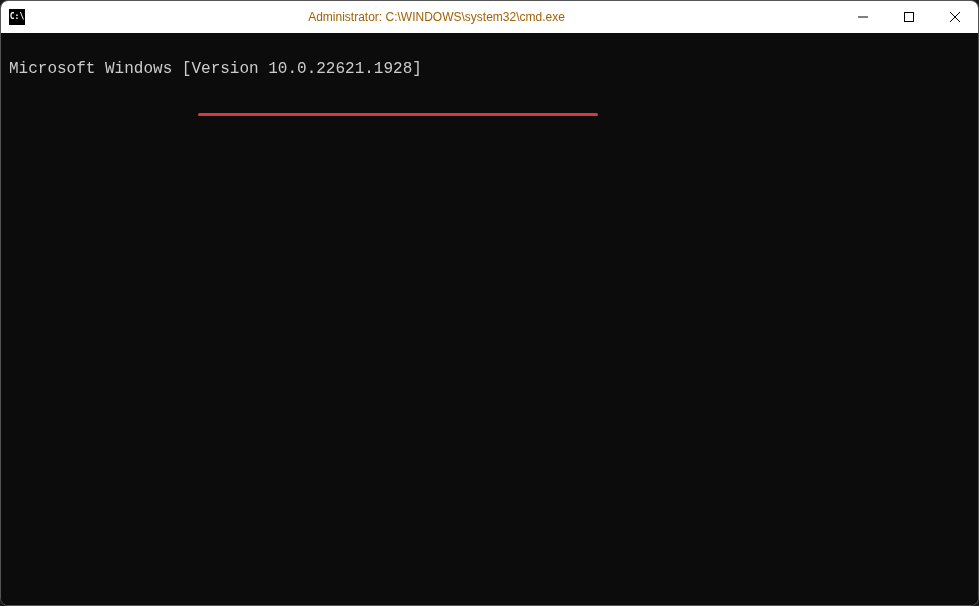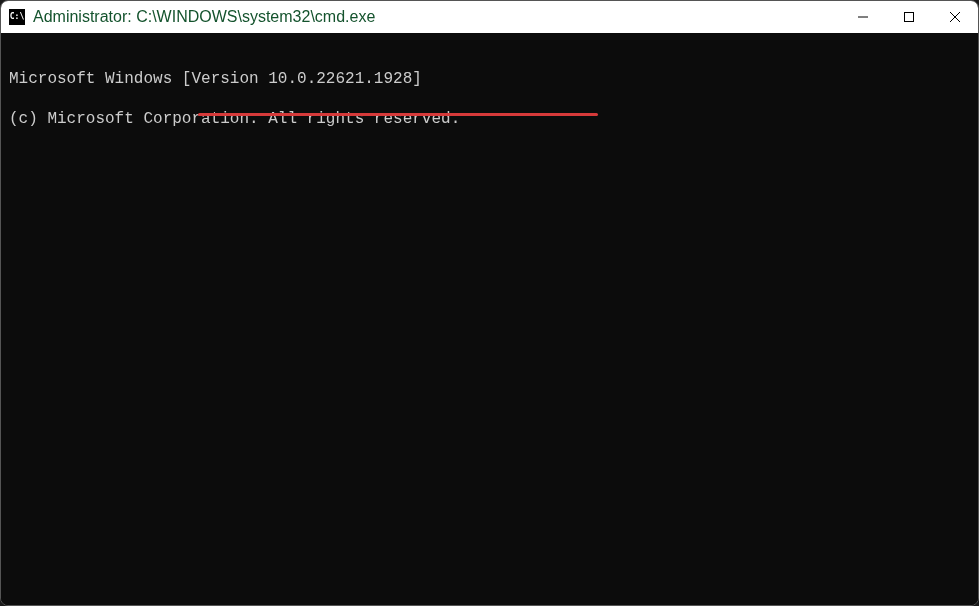--- a/index.html
+++ b/index.html
@@ -39,43 +39,44 @@
       position: relative;
     }
     .app-icon-inner {
       color: #fff;
       font-size: 8px;
       font-family: monospace;
       font-weight: bold;
       line-height: 1;
     }
     .title-text {
-      font-size: 16px;
-      color: #14532d;
+      font-size: 12px;
+      color: #a16207;
       flex: 1;
+      text-align: center;
     }
     .window-controls {
       display: flex;
       height: 100%;
     }
     .win-btn {
       width: 46px;
       height: 32px;
       display: flex;
       align-items: center;
       justify-content: center;
       background: transparent;
       border: none;
       cursor: pointer;
     }
     .win-btn svg { width: 10px; height: 10px; }
     .terminal-body {
       flex: 1;
       background: #0c0c0c;
-      padding: 16px 8px;
+      padding: 6px 8px;
       font-family: Consolas, "Courier New", monospace;
       font-size: 16px;
       color: #cccccc;
       line-height: 1.25;
       white-space: pre;
       position: relative;
     }
     .term-line { display: block; }
     .prompt-line { position: relative; display: inline-block; }
     .underline-annot {
@@ -111,17 +112,16 @@
       <button class="win-btn close">
         <svg viewBox="0 0 10 10">
             <line x1="0" y1="0" x2="10" y2="10" stroke="#000" stroke-width="1"></line>
             <line x1="10" y1="0" x2="0" y2="10" stroke="#000" stroke-width="1"></line>
           </svg>
       </button>
     </div>
   </div>
   <div class="terminal-body">
 <span class="term-line">Microsoft Windows [Version 10.0.22621.1928]</span>
-<span class="term-line">(c) Microsoft Corporation. All rights reserved.</span>
 <span class="term-line"></span>
     <div class="underline-annot"></div>
   </div>
 </div>
 
 </body></html>

